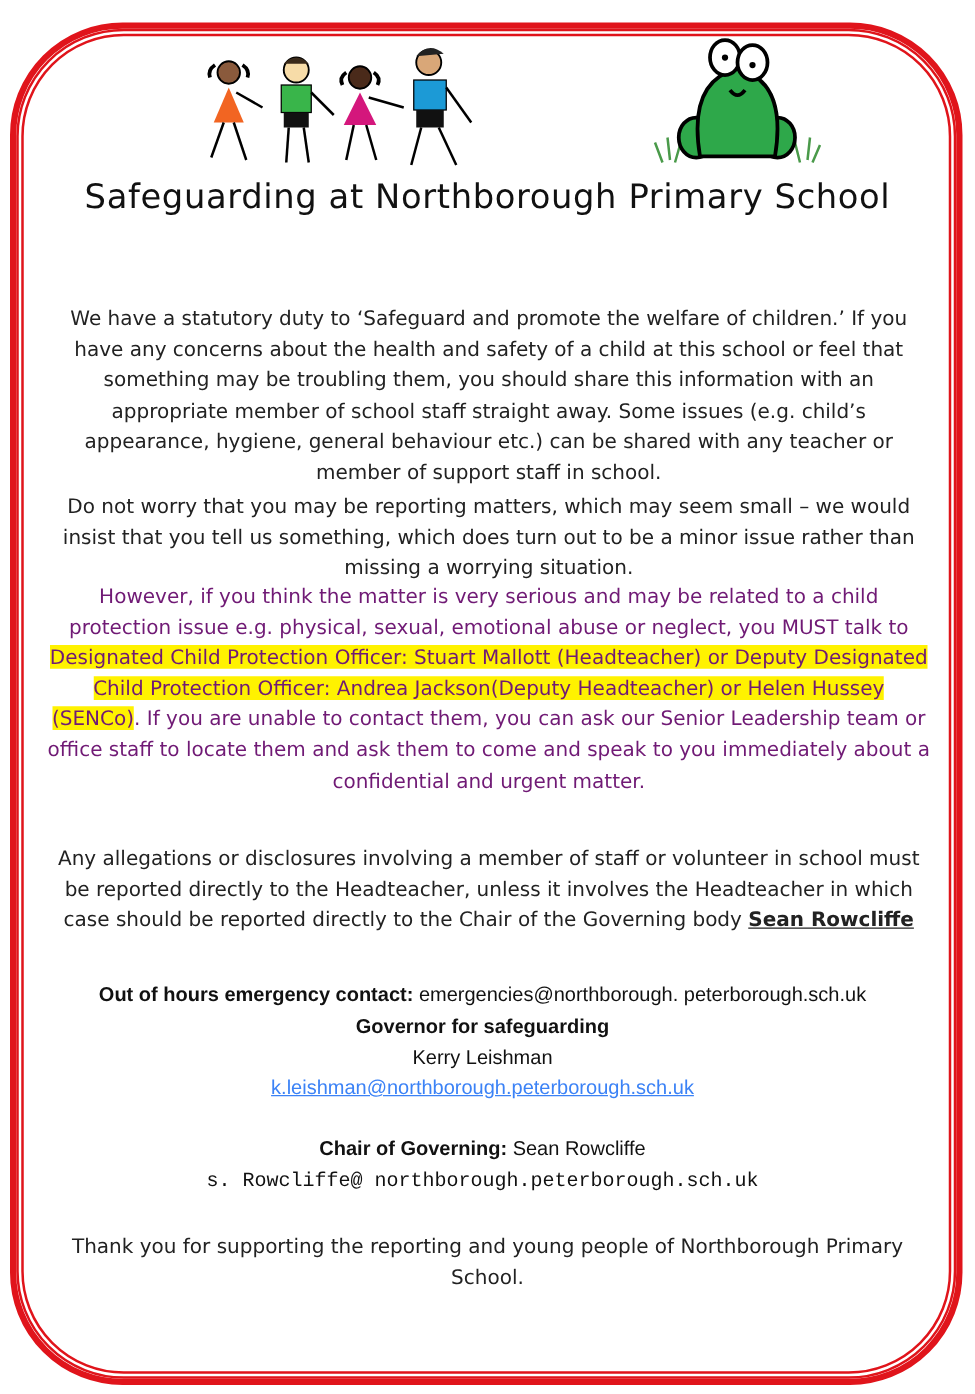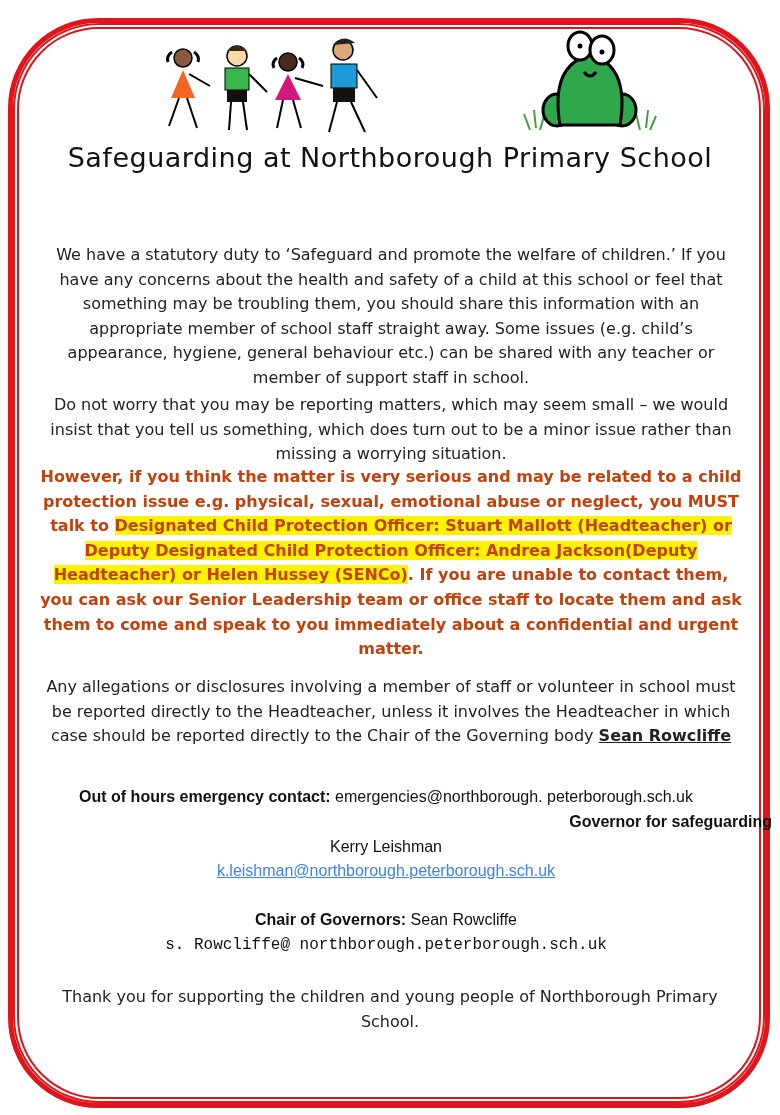--- a/index.html
+++ b/index.html
@@ -6,27 +6,27 @@
   body { width:780px; height:1115px; position:relative; overflow:hidden; font-family:"DejaVu Sans", sans-serif; color:#111; }
   .frame-outer { position:absolute; left:8px; top:18px; width:762px; height:1090px; border:5px solid #e0141b; border-radius:90px; box-sizing:border-box; }
   .frame-mid { position:absolute; left:13px; top:23px; width:752px; height:1080px; border:2px solid #e0141b; border-radius:86px; box-sizing:border-box; }
   .frame-inner { position:absolute; left:17px; top:27px; width:744px; height:1072px; border:2px solid #e0141b; border-radius:82px; box-sizing:border-box; }
   .kids { position:absolute; left:155px; top:38px; width:245px; height:100px; }
   .frog { position:absolute; left:522px; top:30px; width:135px; height:105px; }
   .title { position:absolute; left:0; top:142px; width:780px; text-align:center; font-size:27px; letter-spacing:0.5px; font-family:"DejaVu Sans", sans-serif; }
   .para { position:absolute; left:38px; width:706px; text-align:center; font-size:16px; line-height:24.6px; font-family:"DejaVu Sans", sans-serif; color:#222; }
   .p1 { top:196px;margin-top:47px; }
   .p2 { top:393px; }
-  .p3 { top:465px; font-weight:bold; color:#c2410c; }
+  .p3 { top:465px; font-weight:normal; color:#701a75; }
   .p4 { top:675px; }
   .hl { background:#fff200; }
   .uline { text-decoration:underline; font-weight:bold; }
   .contact { position:absolute; left:0; width:772px; text-align:center; font-family:"Liberation Sans", sans-serif; font-size:16px; color:#111; }
   .c1 { top:788px; }
-  .c2 { top:813px; font-weight:bold;text-align:right; }
+  .c2 { top:813px; font-weight:bold; }
   .c3 { top:838px; }
   .c4 { top:862px; }
   .c5 { top:911px; }
   .c6 { top:936px;font-family:Liberation Mono, monospace; }
   .link { color:#3b82f6; text-decoration:underline; }
   .thanks { position:absolute; left:40px; width:700px; top:985px; text-align:center; font-size:16px; line-height:24.6px; font-family:"DejaVu Sans", sans-serif; color:#222; }
 </style>
 </head>
 <body>
 
@@ -84,16 +84,16 @@
 
 <div class="para p1">We have a statutory duty to ‘Safeguard and promote the welfare of children.’ If you have any concerns about the health and safety of a child at this school or feel that something may be troubling them, you should share this information with an appropriate member of school staff straight away. Some issues (e.g. child’s appearance, hygiene, general behaviour etc.) can be shared with any teacher or member of support staff in school.</div>
 <div class="para p2">Do not worry that you may be reporting matters, which may seem small – we would insist that you tell us something, which does turn out to be a minor issue rather than missing a worrying situation.</div>
 <div class="para p3"><span>However, if you think the matter is very serious and may be related to a child protection issue e.g. physical, sexual, emotional abuse or neglect, you MUST talk to </span><span class="hl">Designated Child Protection Officer: Stuart Mallott (Headteacher) or Deputy Designated Child Protection Officer: Andrea Jackson(Deputy Headteacher) or Helen Hussey (SENCo)</span><span>. If you are unable to contact them, you can ask our Senior Leadership team or office staff to locate them and ask them to come and speak to you immediately about a confidential and urgent matter.</span></div>
 <div class="para p4"><span>Any allegations or disclosures involving a member of staff or volunteer in school must be reported directly to the Headteacher, unless it involves the Headteacher in which case should be reported directly to the Chair of the Governing body </span><span class="uline">Sean Rowcliffe</span></div>
 
 <div class="contact c1"><b>Out of hours emergency contact:</b><span> emergencies@northborough. peterborough.sch.uk</span></div>
 <div class="contact c2">Governor for safeguarding</div>
 <div class="contact c3">Kerry Leishman</div>
 <div class="contact c4"><span class="link">k.leishman@northborough.peterborough.sch.uk</span></div>
-<div class="contact c5"><b>Chair of Governors:</b><span> Sean Rowcliffe</span></div>
+<div class="contact c5"><b>Chair of Governing:</b><span> Sean Rowcliffe</span></div>
 <div class="contact c6">s. Rowcliffe@ northborough.peterborough.sch.uk</div>
 
-<div class="thanks">Thank you for supporting the children and young people of Northborough Primary School.</div>
+<div class="thanks">Thank you for supporting the reporting and young people of Northborough Primary School.</div>
 
 </body></html>

